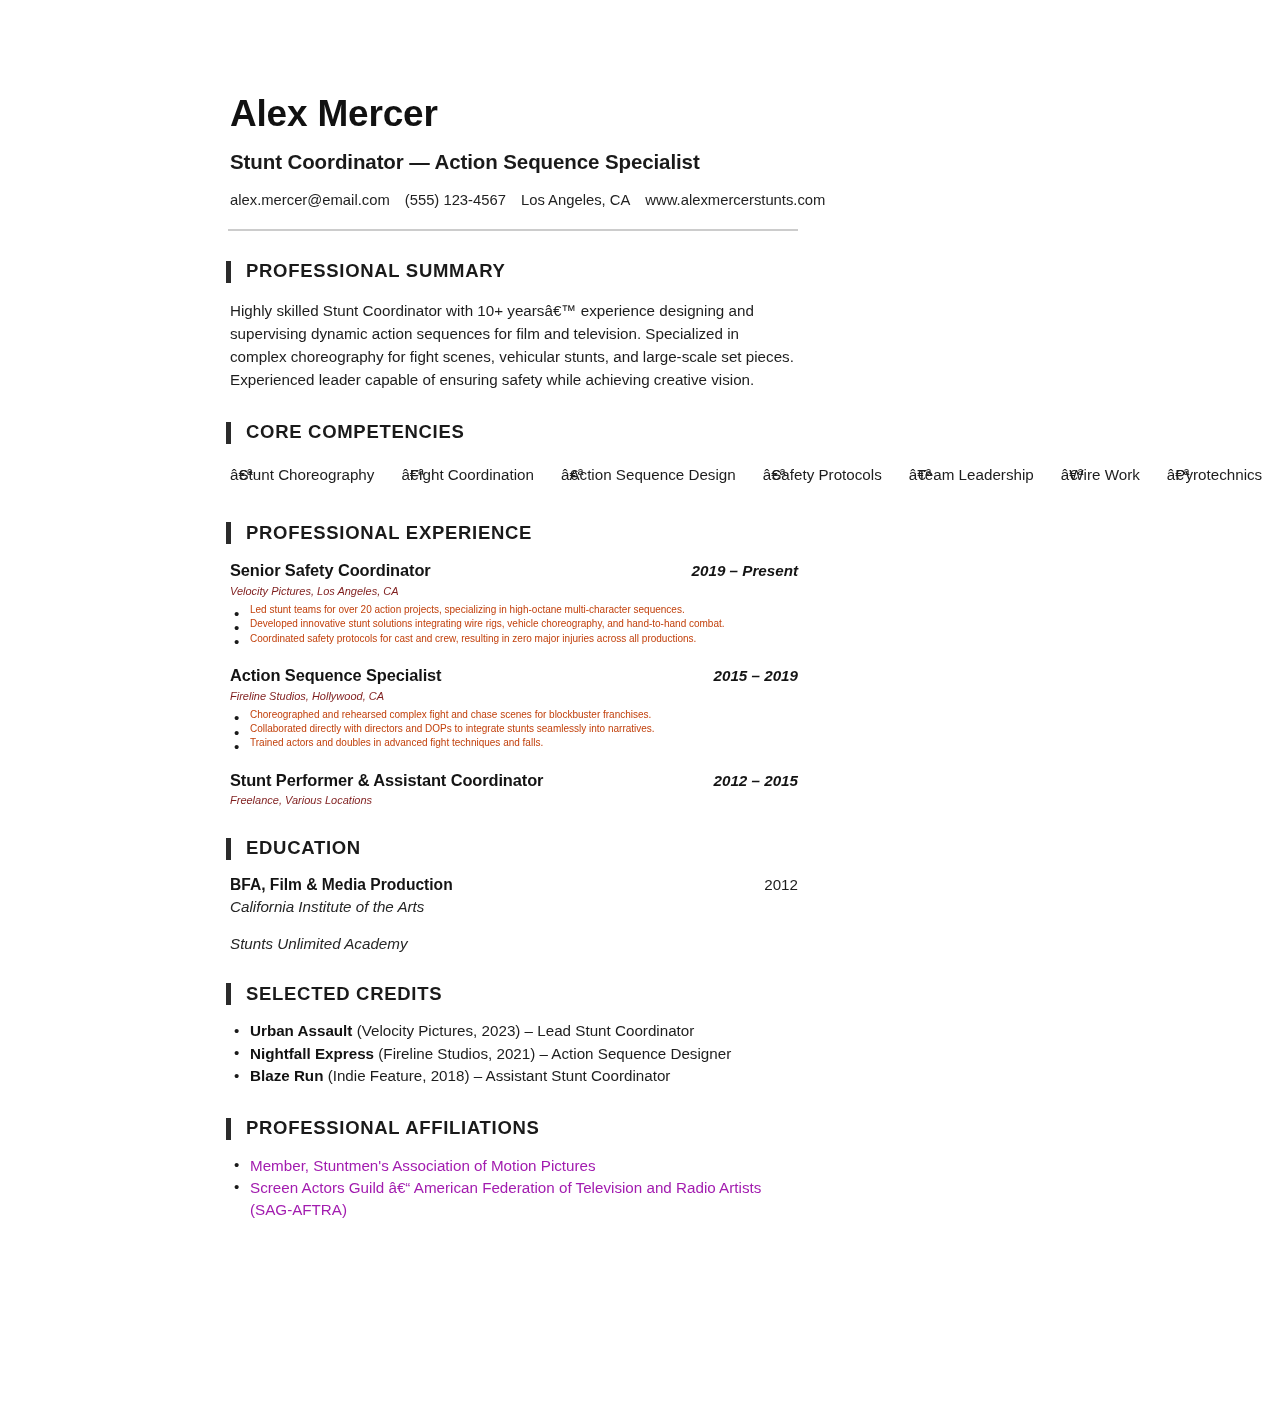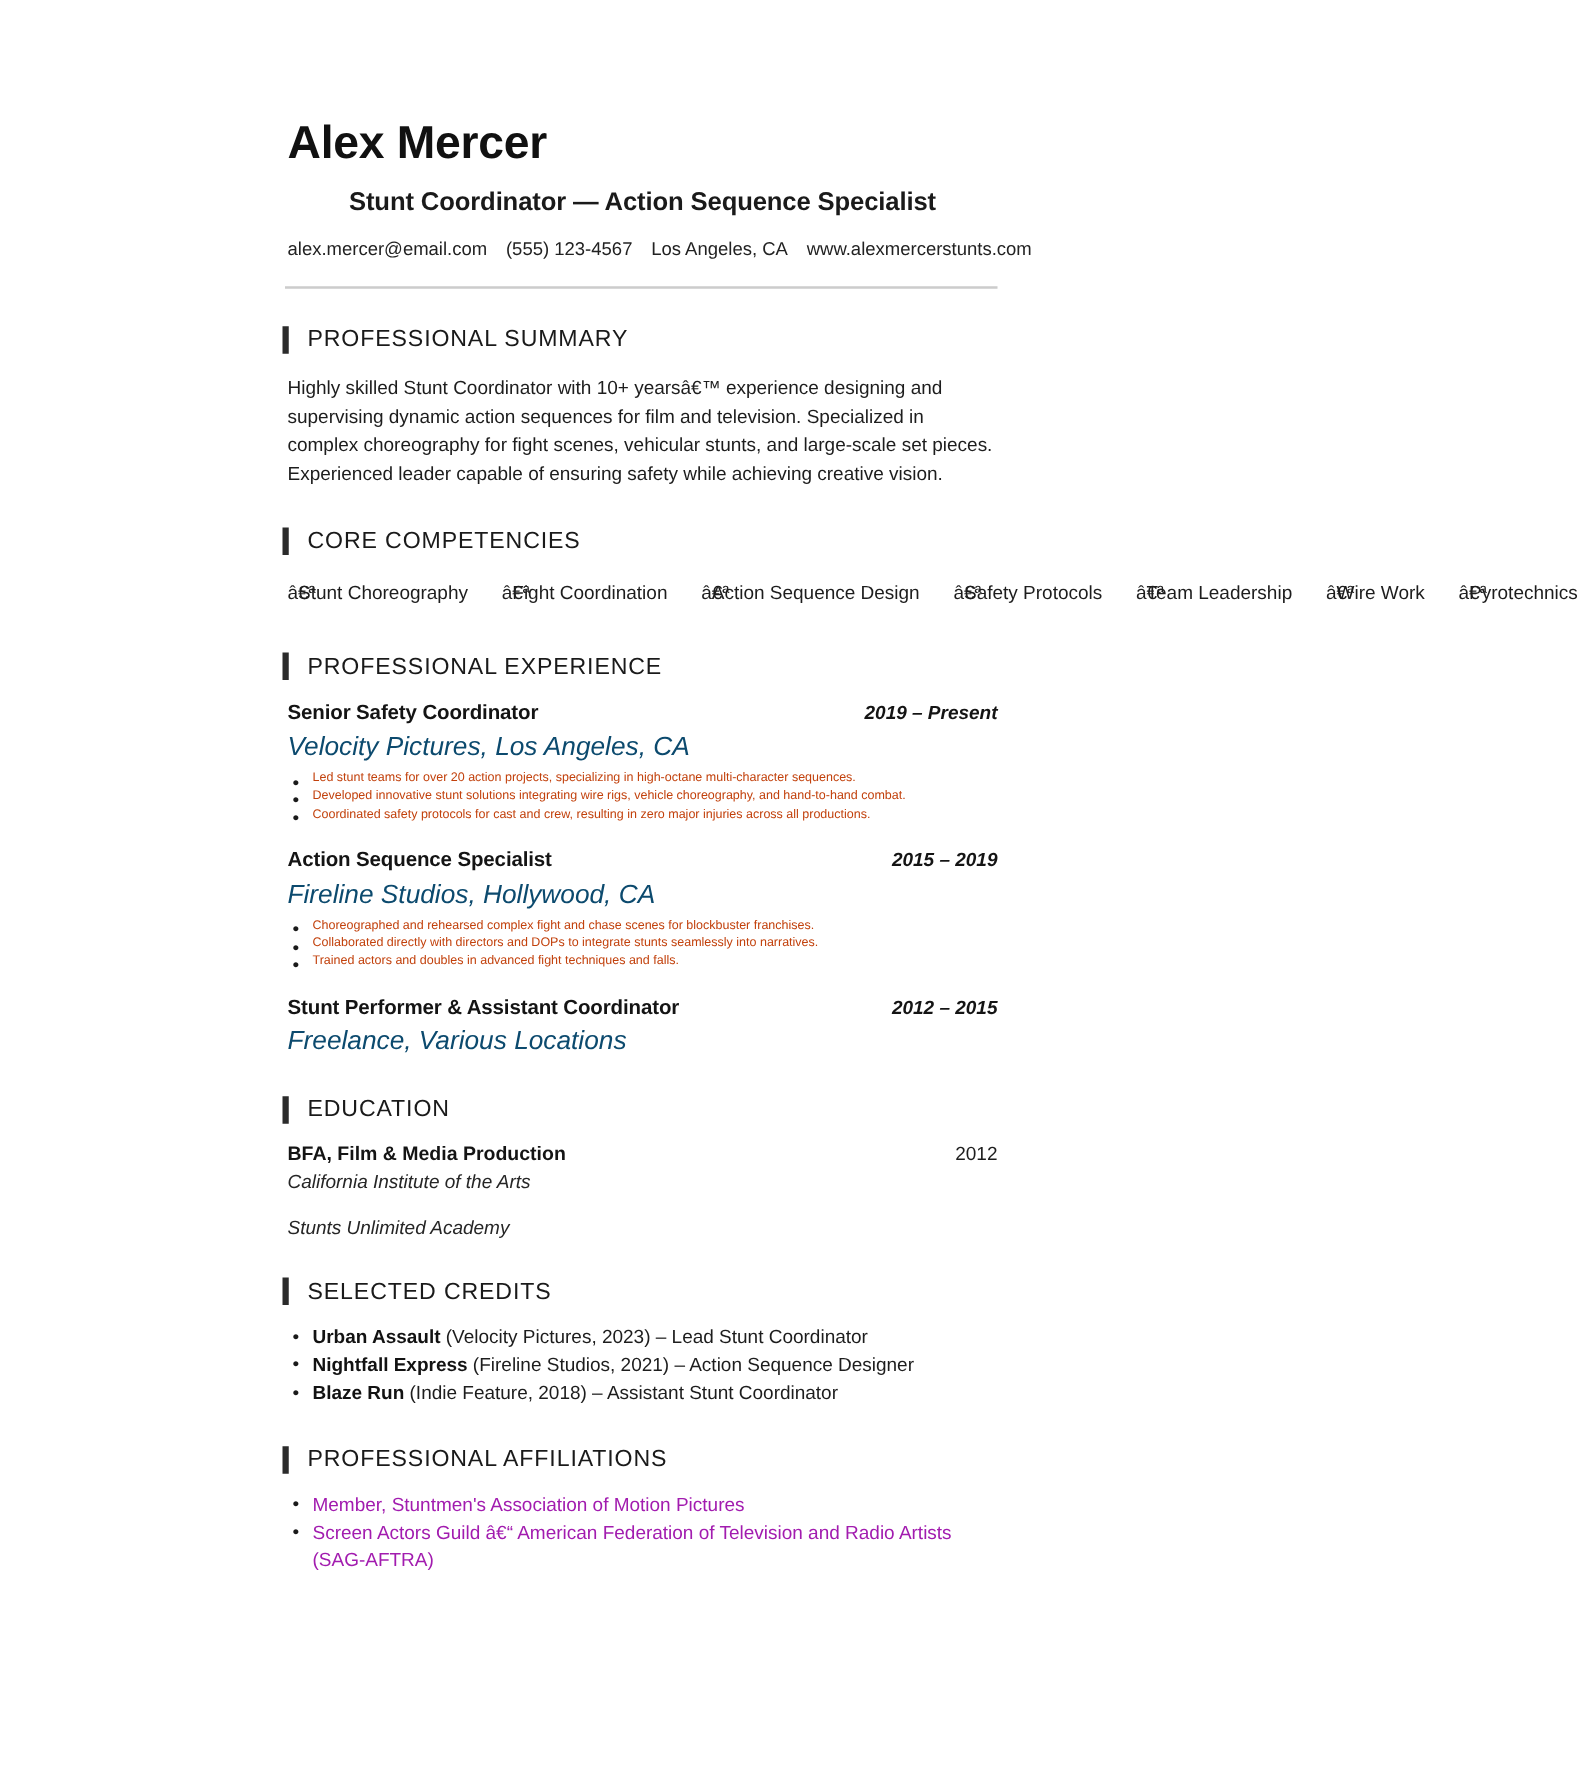--- a/index.html
+++ b/index.html
@@ -32,21 +32,20 @@
     margin: 0 0 0 2px;
     color: #111111;
   }
   .headline {
     font-size: 20.5px;
     font-weight: bold;
     line-height: 1.2;
     margin: 16px 0 0 2px;
     color: #1a1a1a;
     letter-spacing: -0.1px;
-    text-align: center;
   }
   .contact {
     font-size: 14.8px;
     line-height: 1.3;
     margin: 17px 0 0 2px;
     color: #222222;
     white-space: nowrap;
   }
   .contact .sep { display: inline-block; width: 15px; }
   .rule {
@@ -63,21 +62,21 @@
     margin: 0 0 0 -2px;
   }
   .sec-bar {
     width: 5px;
     height: 22px;
     background: #2b2b2b;
     flex: 0 0 auto;
   }
   .sec-title {
     font-size: 18.5px;
-    font-weight: normal;
+    font-weight: bold;
     letter-spacing: 0.7px;
     margin-left: 15px;
     color: #1a1a1a;
     text-transform: uppercase;
     line-height: 1;
   }
 
   
   .summary {
     font-size: 15.2px;
@@ -127,23 +126,23 @@
   }
   .job-dates {
     font-size: 15.2px;
     font-weight: bold;
     font-style: italic;
     color: #141414;
     white-space: nowrap;
     line-height: 1.25;
   }
   .job-org {
-    font-size: 21px;
+    font-size: 11px;
     font-style: italic;
-    color: #0c4a6e;
+    color: #7f1d1d;
     margin: 3px 0 0 2px;
     line-height: 1.3;
   }
   ul.bullets {
     list-style: none;
     margin: 5px 0 0 0;
     padding: 0;
   }
   ul.bullets li {
     position: relative;

